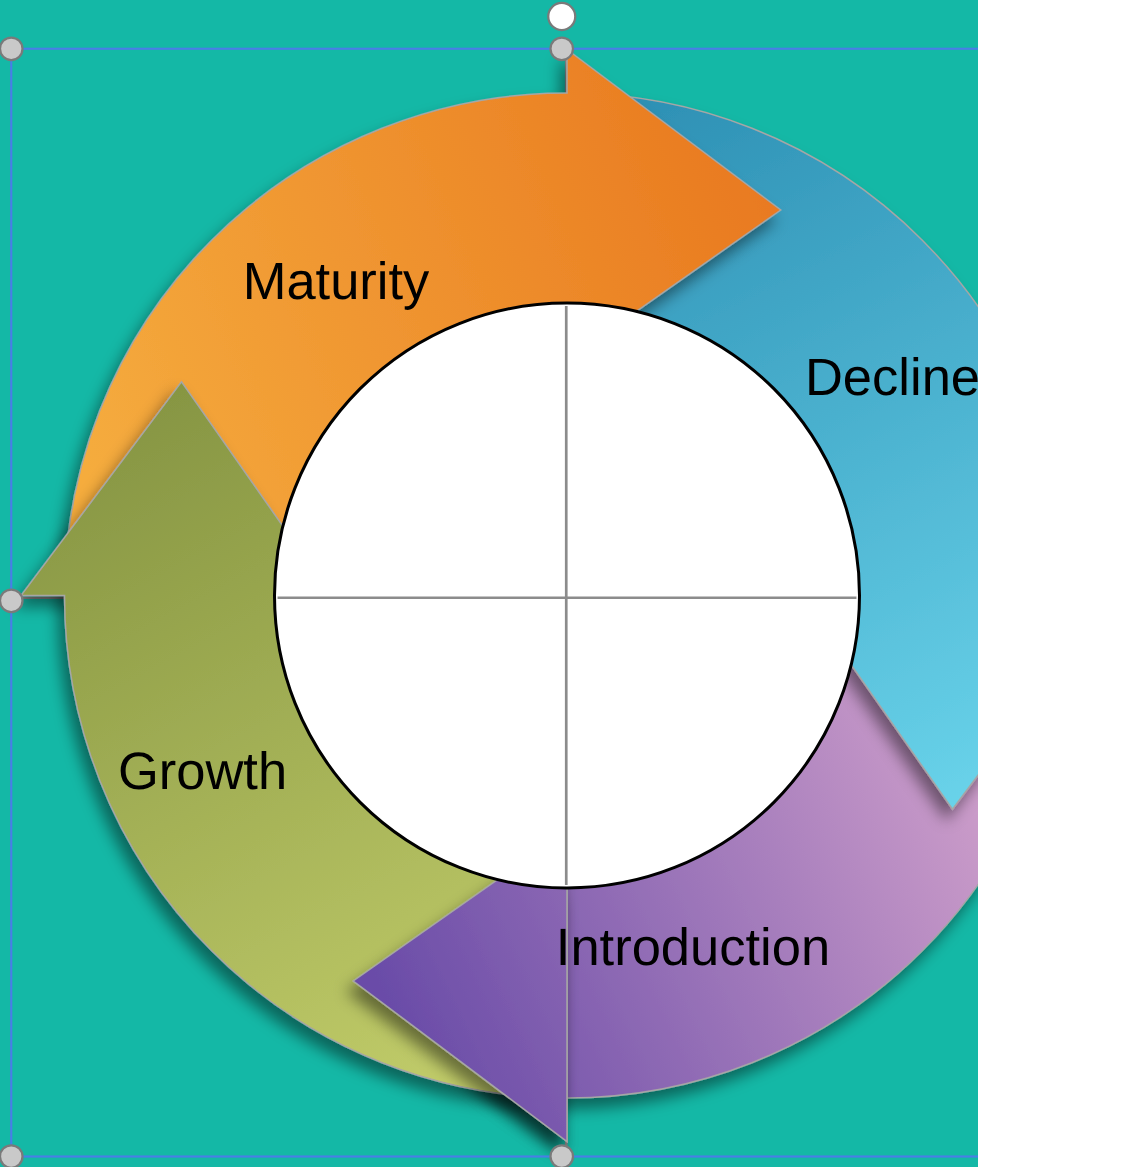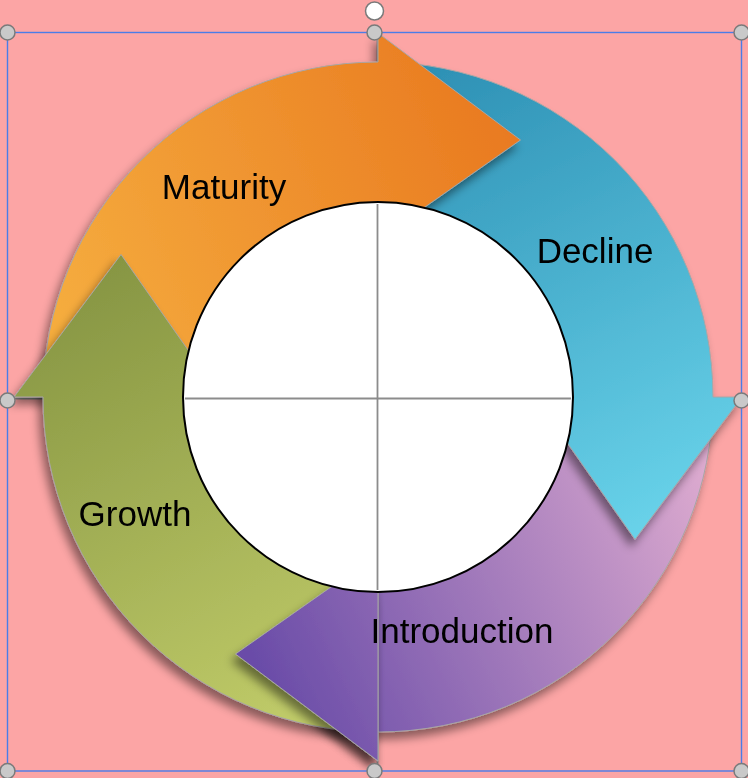--- a/index.html
+++ b/index.html
@@ -1,19 +1,19 @@
 <!DOCTYPE html>
 <html><head>
 <meta charset="utf-8">
 <style>
   html,body{margin:0;padding:0;background:#ffffff;}
   #canvas{
     position:relative;
-    width:748px;height:778px;
-    background:#fca5a5;
+    width:652px;height:778px;
+    background:#14b8a6;
     overflow:hidden;
     font-family:"Liberation Sans","DejaVu Sans",sans-serif;
   }
   svg{display:block;}
   text.stage-label{
     font-family:"Liberation Sans","DejaVu Sans",sans-serif;
     font-size:35px;
     fill:#000000;
   }
 </style>

